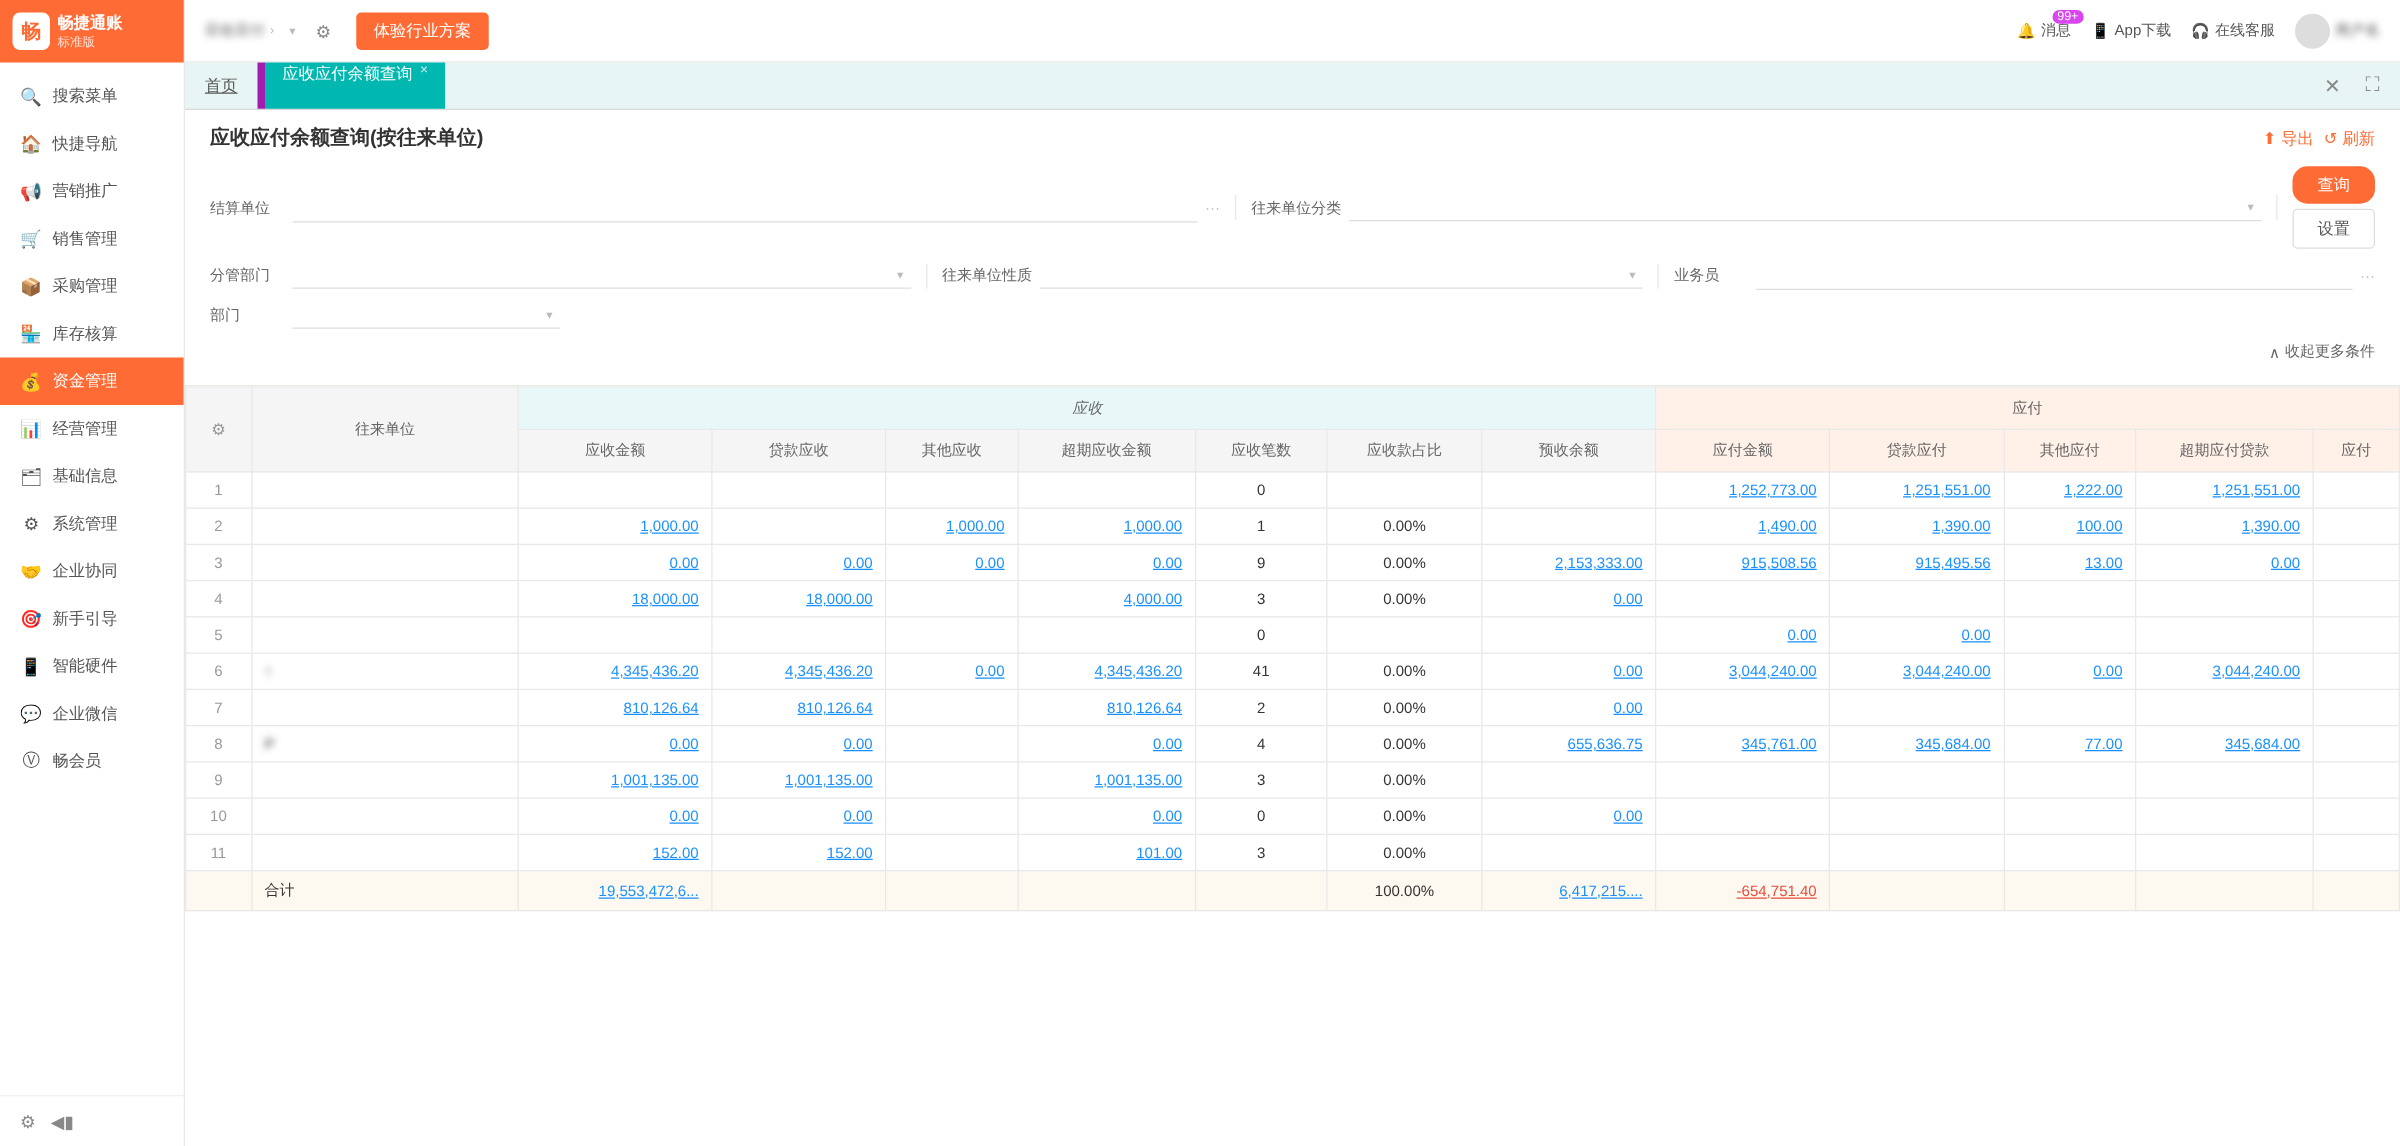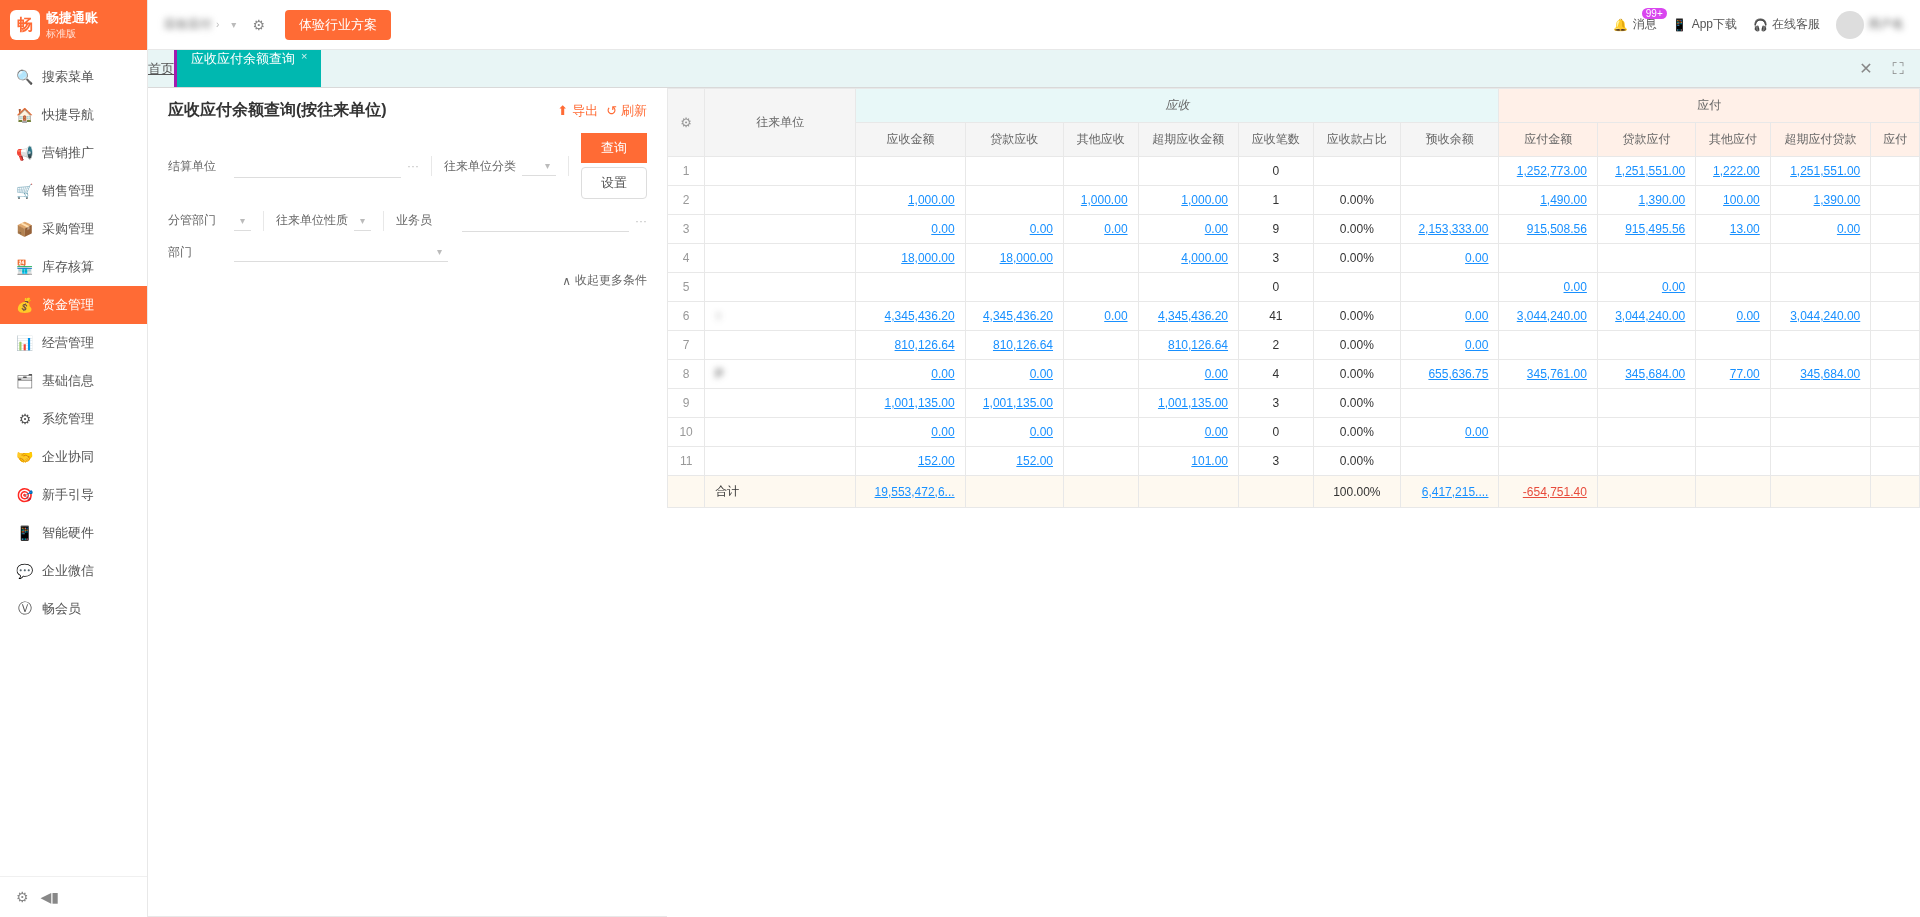--- a/index.html
+++ b/index.html
@@ -32,28 +32,28 @@
     .topbar-right { margin-left: auto; display: flex; align-items: center; gap: 16px; }
     .topbar-notice { display: flex; align-items: center; gap: 4px; cursor: pointer; color: #555; font-size: 12px; position: relative; }
     .notice-badge { position: absolute; top: -8px; right: -10px; background: #d946ef; color: #fff; border-radius: 10px; font-size: 10px; padding: 0 4px; min-width: 16px; text-align: center; }
     .topbar-app { display: flex; align-items: center; gap: 4px; cursor: pointer; color: #555; font-size: 12px; }
     .topbar-service { display: flex; align-items: center; gap: 4px; cursor: pointer; color: #555; font-size: 12px; }
     .topbar-user { display: flex; align-items: center; gap: 4px; cursor: pointer; color: #555; font-size: 12px; }
     .user-avatar { width: 28px; height: 28px; background: #ddd; border-radius: 50%; display: inline-block; }
 
     
     .tabbar { height: 38px; background: #e8f5f5; display: flex; align-items: center; padding: 0 0; border-bottom: 1px solid #d9d9d9; flex-shrink: 0; }
-    .tabbar-home { padding: 0 0; height: 100%; display: flex; align-items: center; color: #555; font-size: 13px; cursor: pointer; border-right: 3px solid #a21caf; text-decoration: underline; }
+    .tabbar-home { padding: 0 16px; height: 100%; display: flex; align-items: center; color: #555; font-size: 13px; cursor: pointer; border-right: 6px solid #a21caf; text-decoration: underline; }
     .tabbar-tab { padding: 0 14px; height: 100%; display: flex; align-items: flex-start; color: #fff; font-size: 13px; cursor: pointer; background: #00b8b0; gap: 6px; }
     .tabbar-tab-close { color: rgba(255,255,255,0.8); font-size: 11px; cursor: pointer; }
     .tabbar-controls { margin-left: auto; display: flex; align-items: center; gap: 4px; padding-right: 8px; }
     .tabbar-ctrl-btn { color: #888; cursor: pointer; font-size: 16px; width: 28px; height: 28px; display: flex; align-items: center; justify-content: center; }
 
     
-    .content { flex: 1; overflow: hidden; display: flex; background: #bef264; }
+    .content { flex: 1; overflow: hidden; display: flex; flex-direction: column; background: #bef264; }
 
     
     .page-header { background: #fff; padding: 12px 20px 0 20px; border-bottom: 1px solid #e8e8e8; flex-shrink: 0; }
     .page-title-row { display: flex; align-items: center; justify-content: space-between; margin-bottom: 12px; }
     .page-title { font-size: 16px; font-weight: bold; color: #333; }
     .page-actions { display: flex; gap: 8px; }
     .page-action-btn { display: flex; align-items: center; gap: 4px; color: #ff6b35; cursor: pointer; font-size: 13px; background: none; border: none; }
 
     
     .filter-area { padding: 0 0 12px 0; }
@@ -70,21 +70,21 @@
     .filter-row { display: flex; align-items: center; gap: 12px; }
     .filter-field { display: flex; align-items: center; gap: 6px; flex: 1; }
     .filter-label { color: #666; font-size: 12px; white-space: nowrap; min-width: 60px; }
     .filter-input { flex: 1; border: none; border-bottom: 1px solid #ddd; padding: 4px 6px; font-size: 12px; color: #333; outline: none; background: transparent; }
     .filter-input-dots { color: #bbb; cursor: pointer; }
     .filter-select { flex: 1; display: flex; align-items: center; border: none; border-bottom: 1px solid #ddd; padding: 4px 6px; font-size: 12px; color: #333; cursor: pointer; justify-content: space-between; }
     .filter-select-arrow { color: #bbb; font-size: 10px; }
     .filter-divider { width: 1px; height: 20px; background: #e8e8e8; }
     .filter-more-btn { display: flex; align-items: center; justify-content: flex-end; gap: 4px; color: #666; cursor: pointer; font-size: 12px; padding: 6px 0; margin-top: 4px; }
     .filter-action-btns { display: flex; flex-direction: column; gap: 4px; }
-    .btn-query { background: #ff6b35; color: #fff; border: none; padding: 6px 20px; border-radius: 0; cursor: pointer; font-size: 13px; }
+    .btn-query { background: #ff6b35; color: #fff; border: none; padding: 6px 20px; border-radius: 12px; cursor: pointer; font-size: 13px; }
     .btn-setting { background: #fff; color: #555; border: 1px solid #ddd; padding: 6px 16px; border-radius: 4px; cursor: pointer; font-size: 13px; }
 
     
     .table-area { flex: 1; overflow: auto; background: #fff; margin: 0; }
     .data-table { width: 100%; border-collapse: collapse; font-size: 12px; }
     .data-table th { background: #f5f5f5; color: #666; padding: 8px 10px; border: 1px solid #e8e8e8; text-align: center; white-space: nowrap; font-weight: normal; }
     .data-table td { padding: 7px 10px; border: 1px solid #e8e8e8; color: #333; white-space: nowrap; }
     .data-table td.number { text-align: right; color: #1890ff; text-decoration: underline; cursor: pointer; }
     .data-table td.center { text-align: center; }
     .data-table td.row-num { text-align: center; color: #999; }

